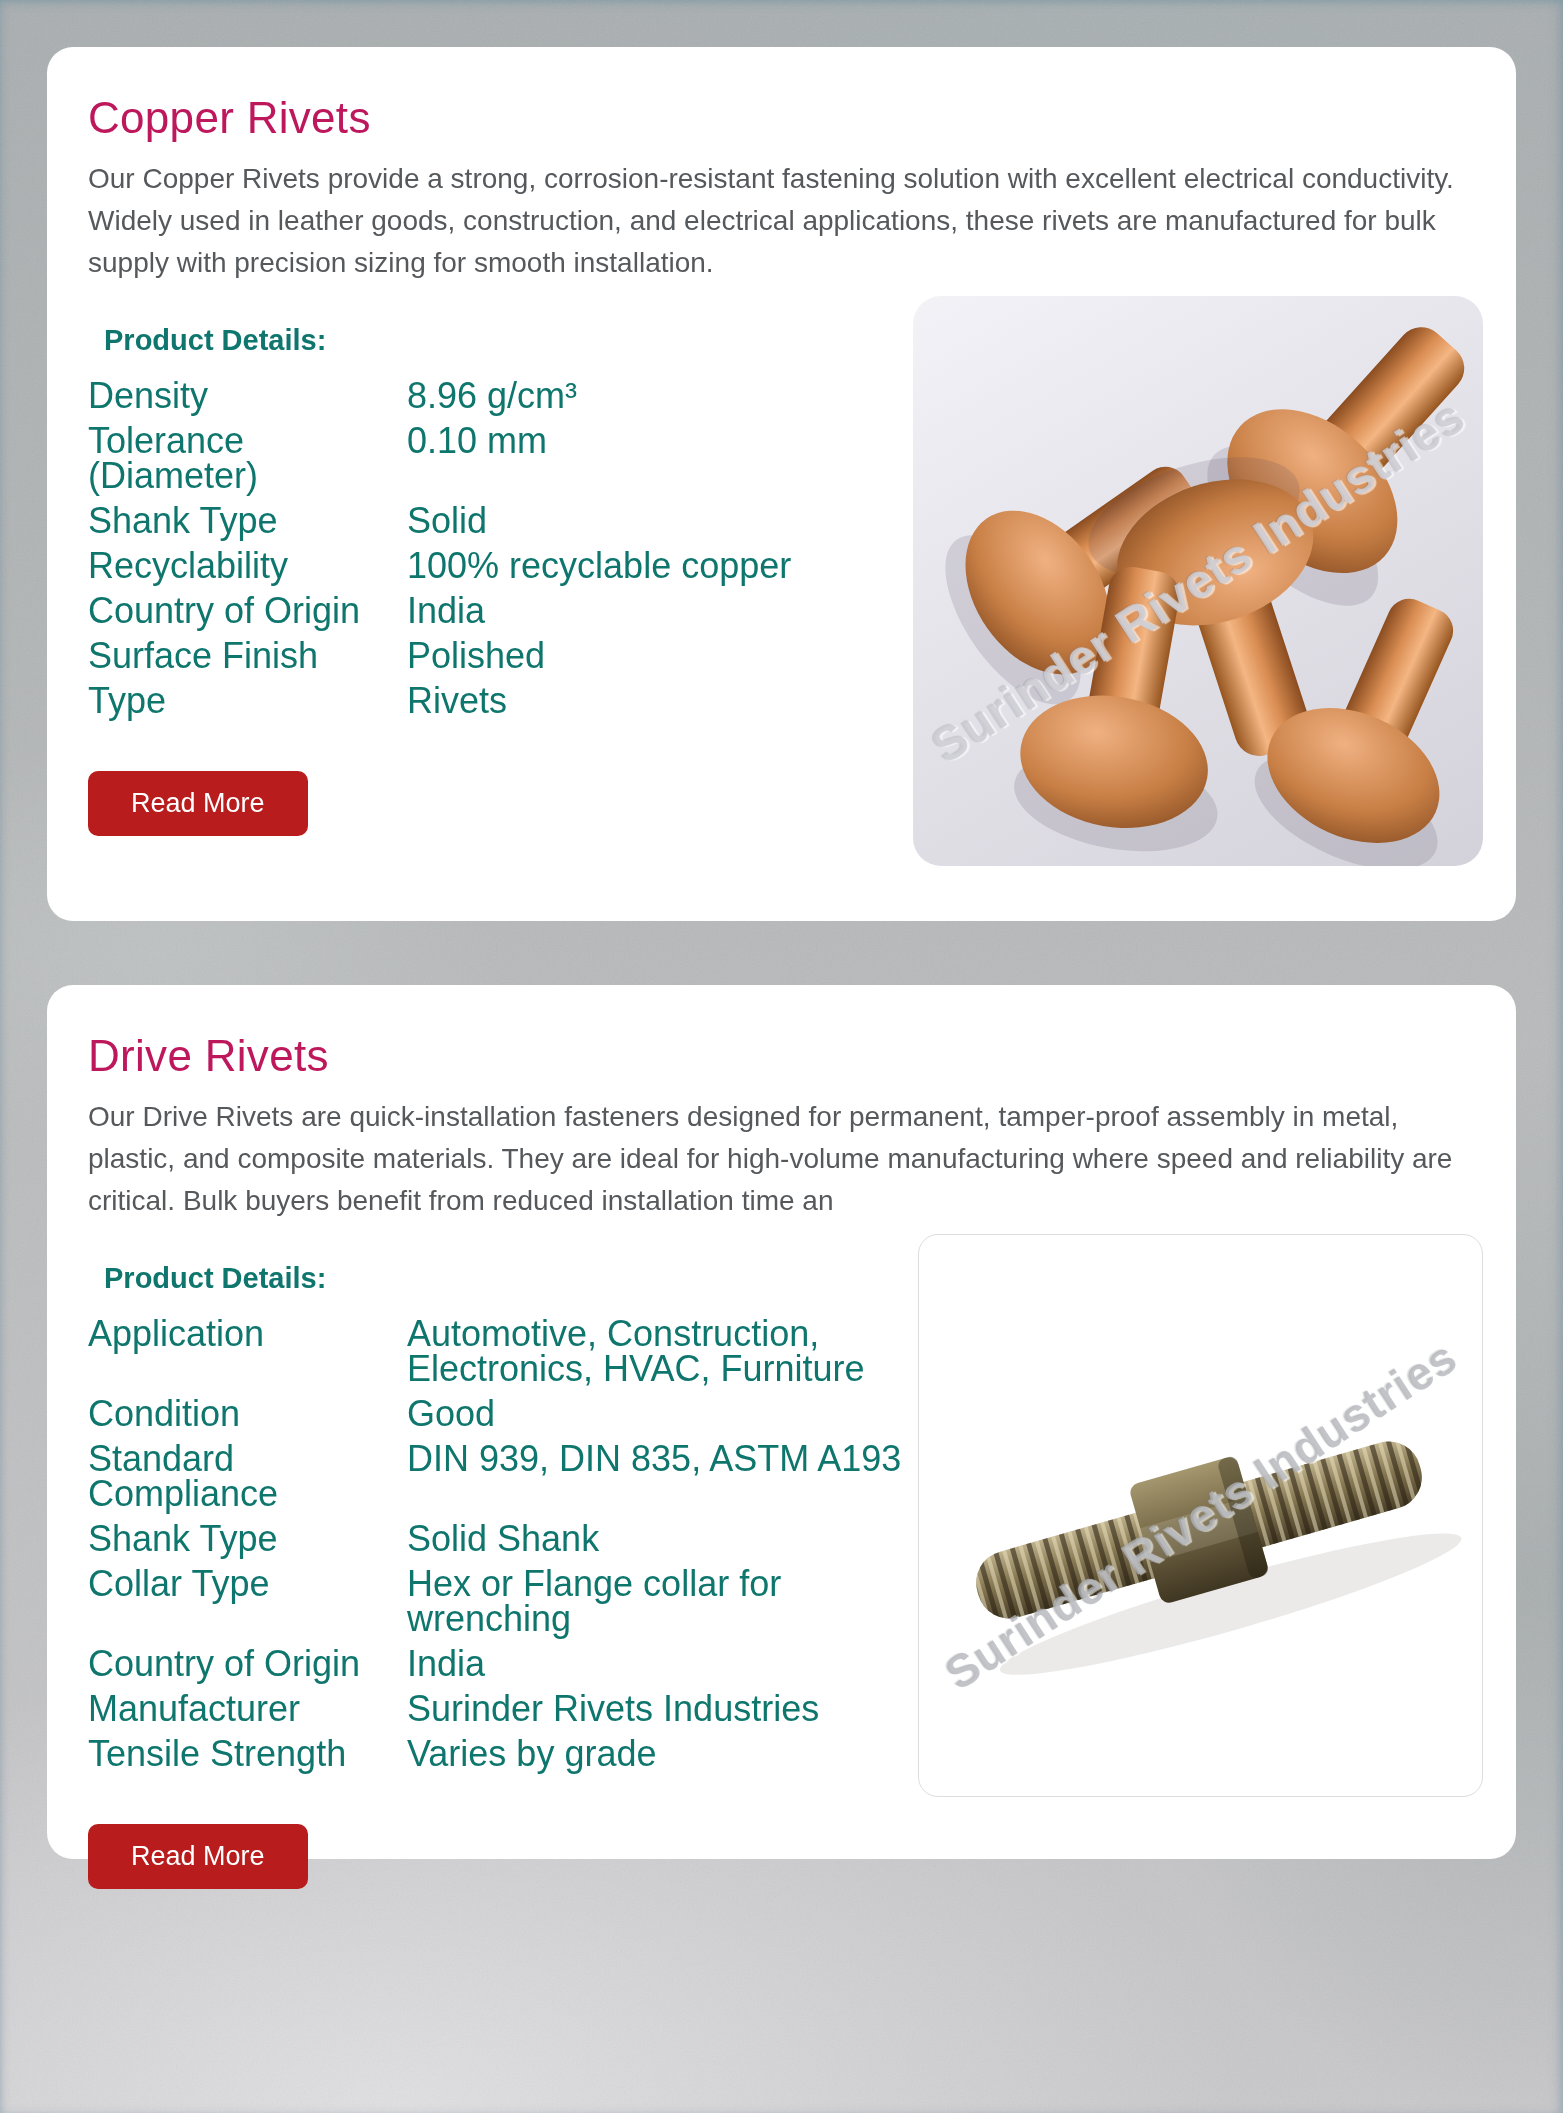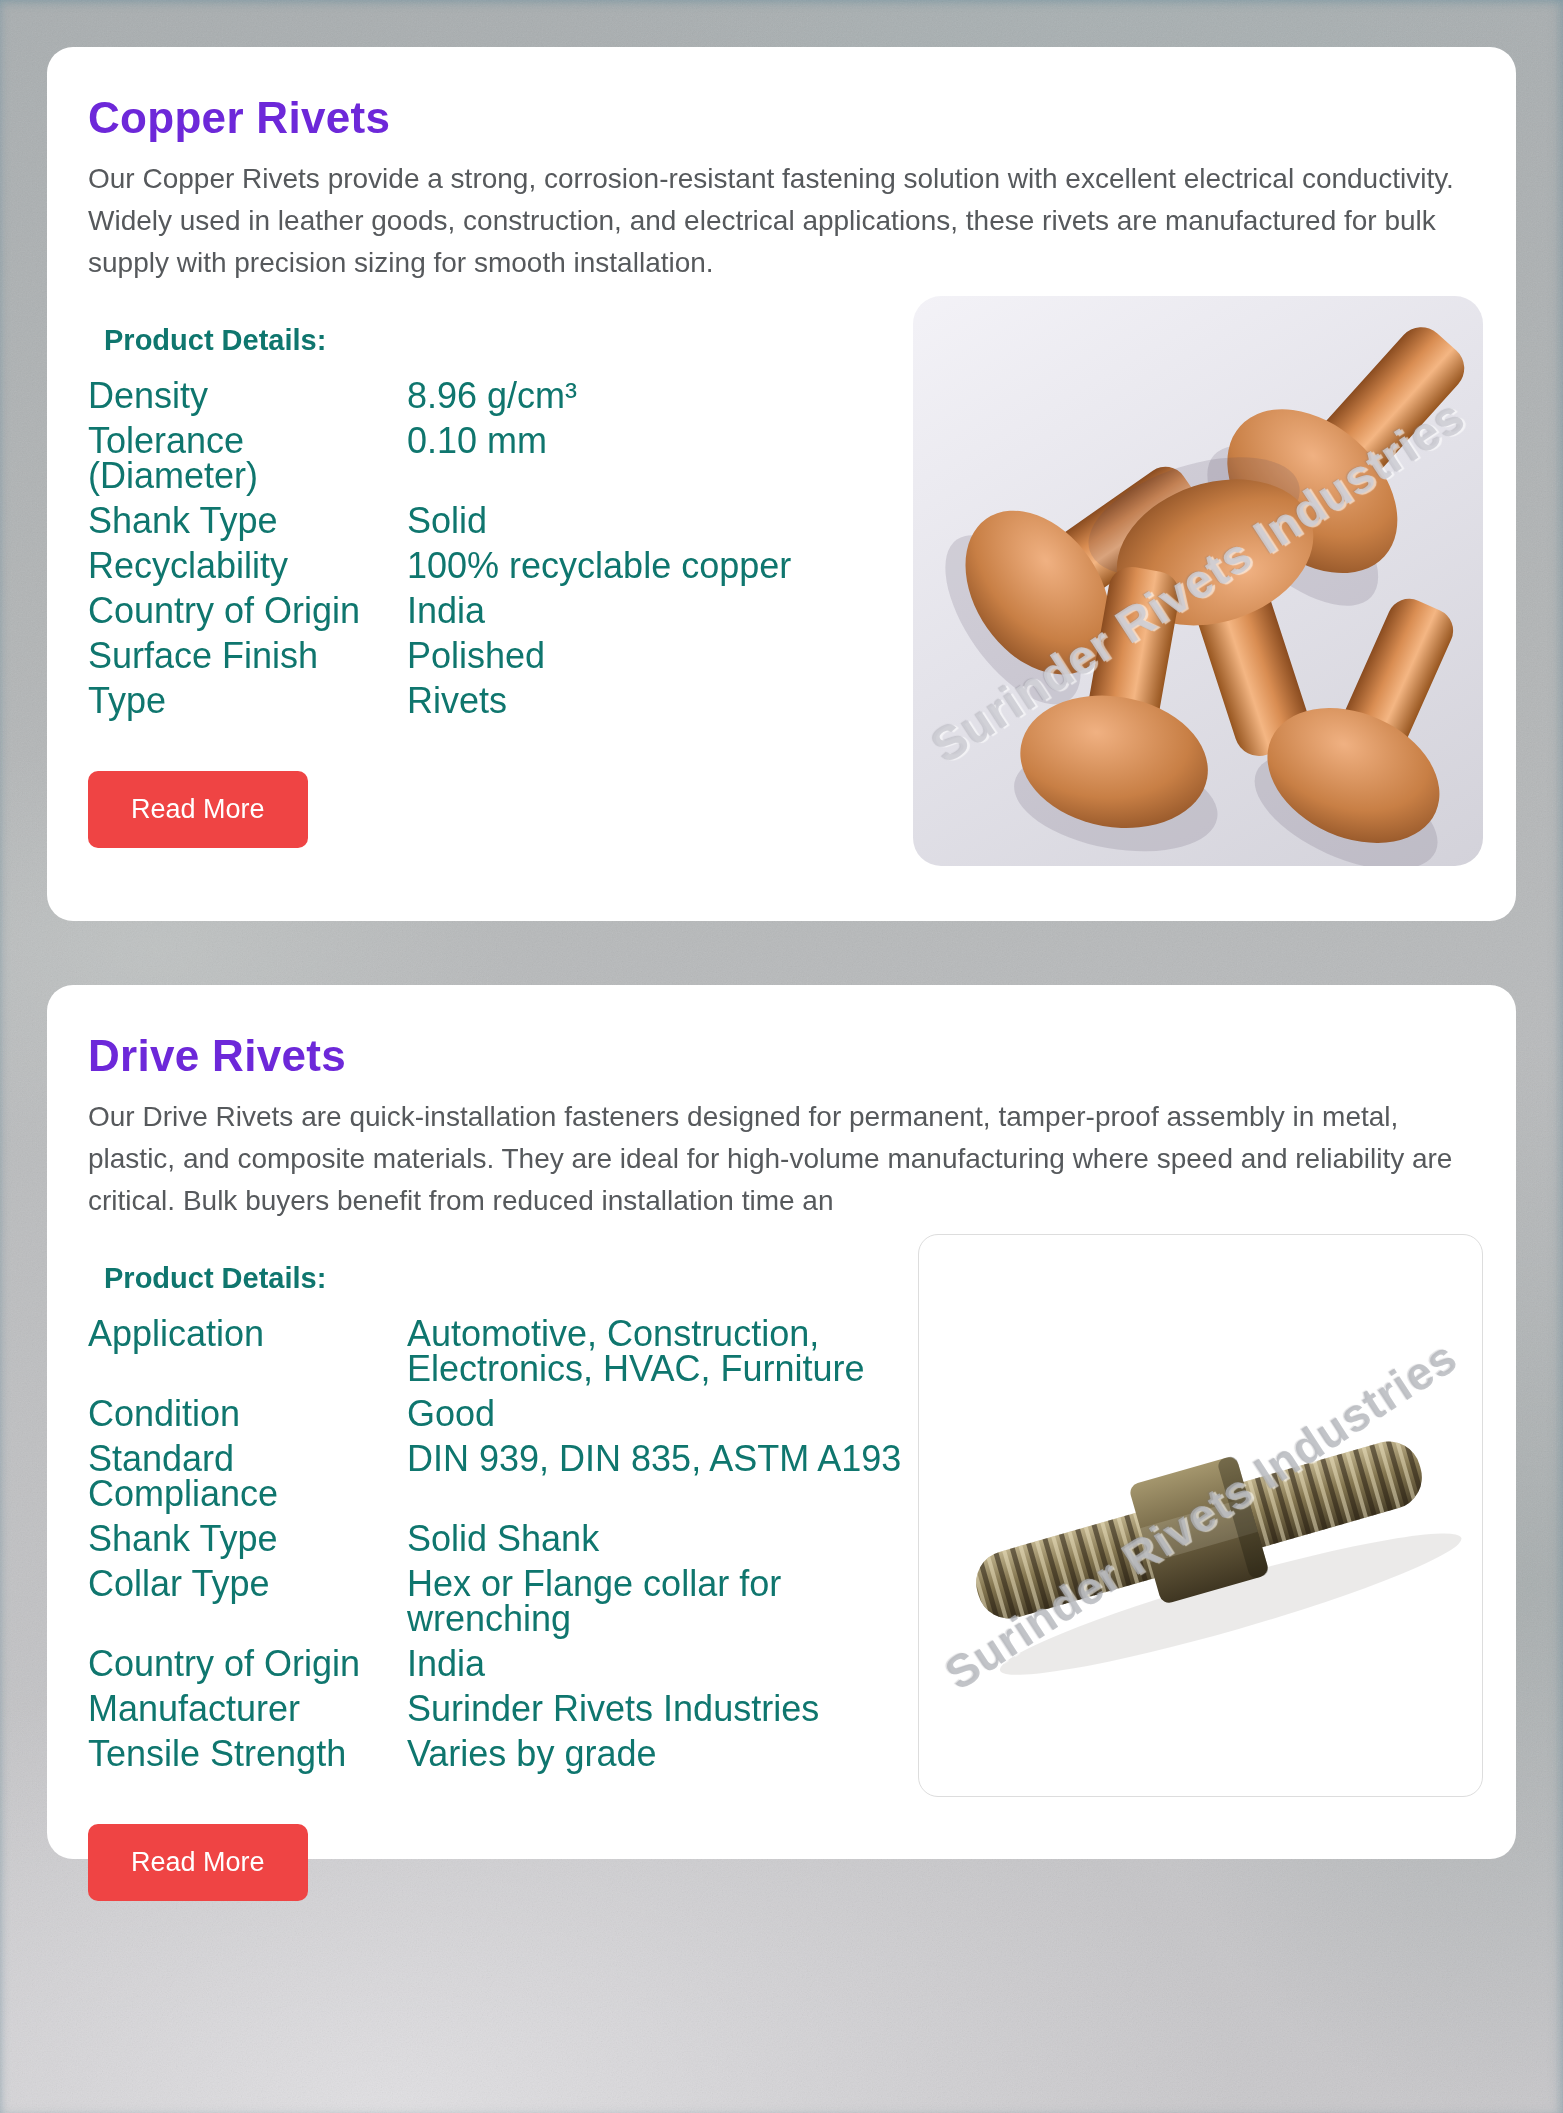--- a/index.html
+++ b/index.html
@@ -28,41 +28,41 @@
 
   .card {
     position:absolute; left:47px; width:1469px; height:874px; z-index:1;
     background:#ffffff; border-radius:26px;
     padding:46px 33px 0 41px;
   }
   .card.first  { top:47px; }
   .card.second { top:985px; }
 
   .title {
-    margin:0; font-size:44px; font-weight:700; color:#6d28d9; letter-spacing:0.3px;
+    margin:0; font-size:44px; font-weight:400; color:#be185d; letter-spacing:0.3px;
     line-height:1.15;
   }
   .desc {
     margin:14px 0 26px 0; font-size:28px; line-height:42px; color:#56595c;
     max-width:1400px;
   }
   .row { display:flex; justify-content:space-between; align-items:flex-start; }
   .left-col { width:820px; }
   .details-heading {
     margin:14px 0 16px 16px; font-size:29px; font-weight:700; color:#0f766e;
   }
   .spec-table { width:100%; }
   .spec-row { display:flex; padding:5px 0; font-size:36px; line-height:35px; color:#0f766e; }
   .spec-label { flex:0 0 319px; padding-right:10px; }
   .spec-value { flex:1; max-width:505px; }
 
   .read-more {
     display:inline-block; margin-top:48px; border:none; cursor:pointer;
-    background:#ef4444; color:#ffffff; font-family:"Liberation Sans",sans-serif;
-    font-size:27px; padding:24px 43px; border-radius:10px; line-height:1.1;
+    background:#b91c1c; color:#ffffff; font-family:"Liberation Sans",sans-serif;
+    font-size:27px; padding:18px 43px; border-radius:10px; line-height:1.1;
   }
 
   .image-box {
     position:relative; flex:none; overflow:hidden; margin-top:-14px;
   }
   .image-copper {
     width:570px; height:570px; border-radius:28px;
     background:linear-gradient(150deg,#f3f2f7 0%,#e4e3ea 45%,#d3d2da 100%);
   }
   .image-drive {

